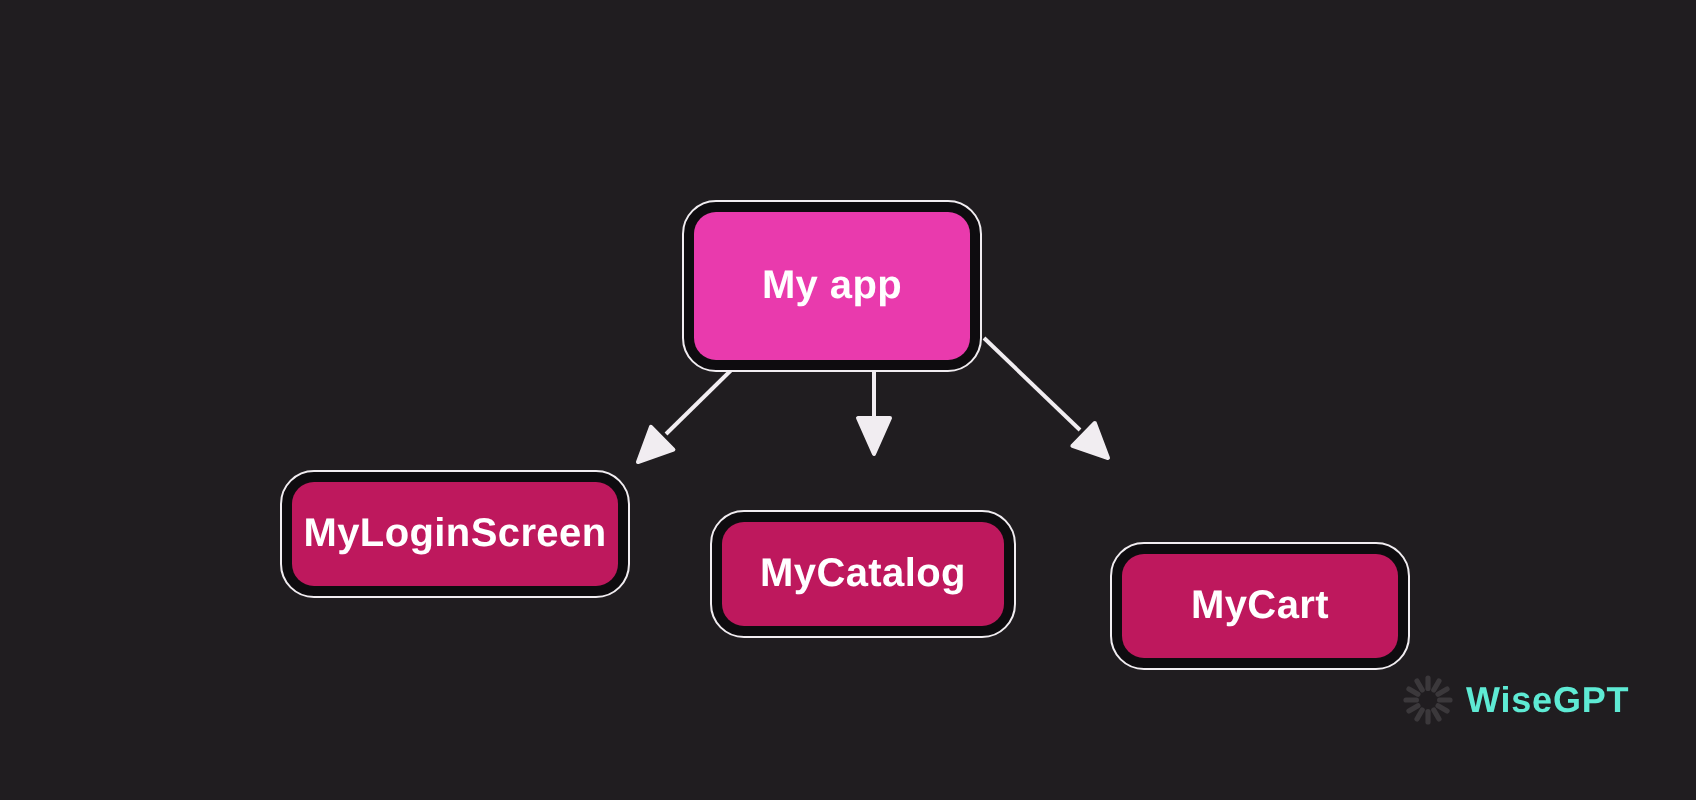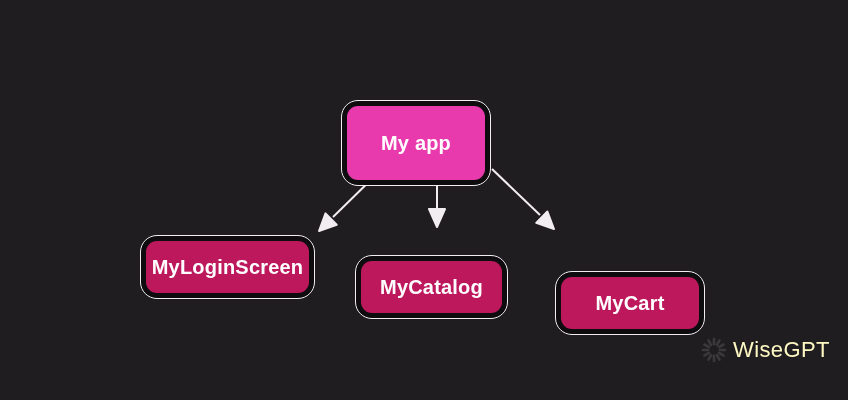--- a/index.html
+++ b/index.html
@@ -58,24 +58,24 @@
     position: absolute;
     left: 701px;
     top: 336px;
     height: 28px;
     display: flex;
     align-items: center;
     gap: 6px;
     color: #3b383b;
   }
   .watermark-label {
-    font-size: 22px;
-    font-weight: 400;
+    font-size: 18px;
+    font-weight: 700;
     letter-spacing: 0.4px;
-    color: #fef9c3;
+    color: #5eead4;
   }
 </style>
 </head>
 <body>
 
 <div class="canvas">
 
   <svg class="arrows" viewBox="0 0 848 400" xmlns="http://www.w3.org/2000/svg">
     <g stroke="#f1edf1" stroke-width="2" fill="#f1edf1">
 

